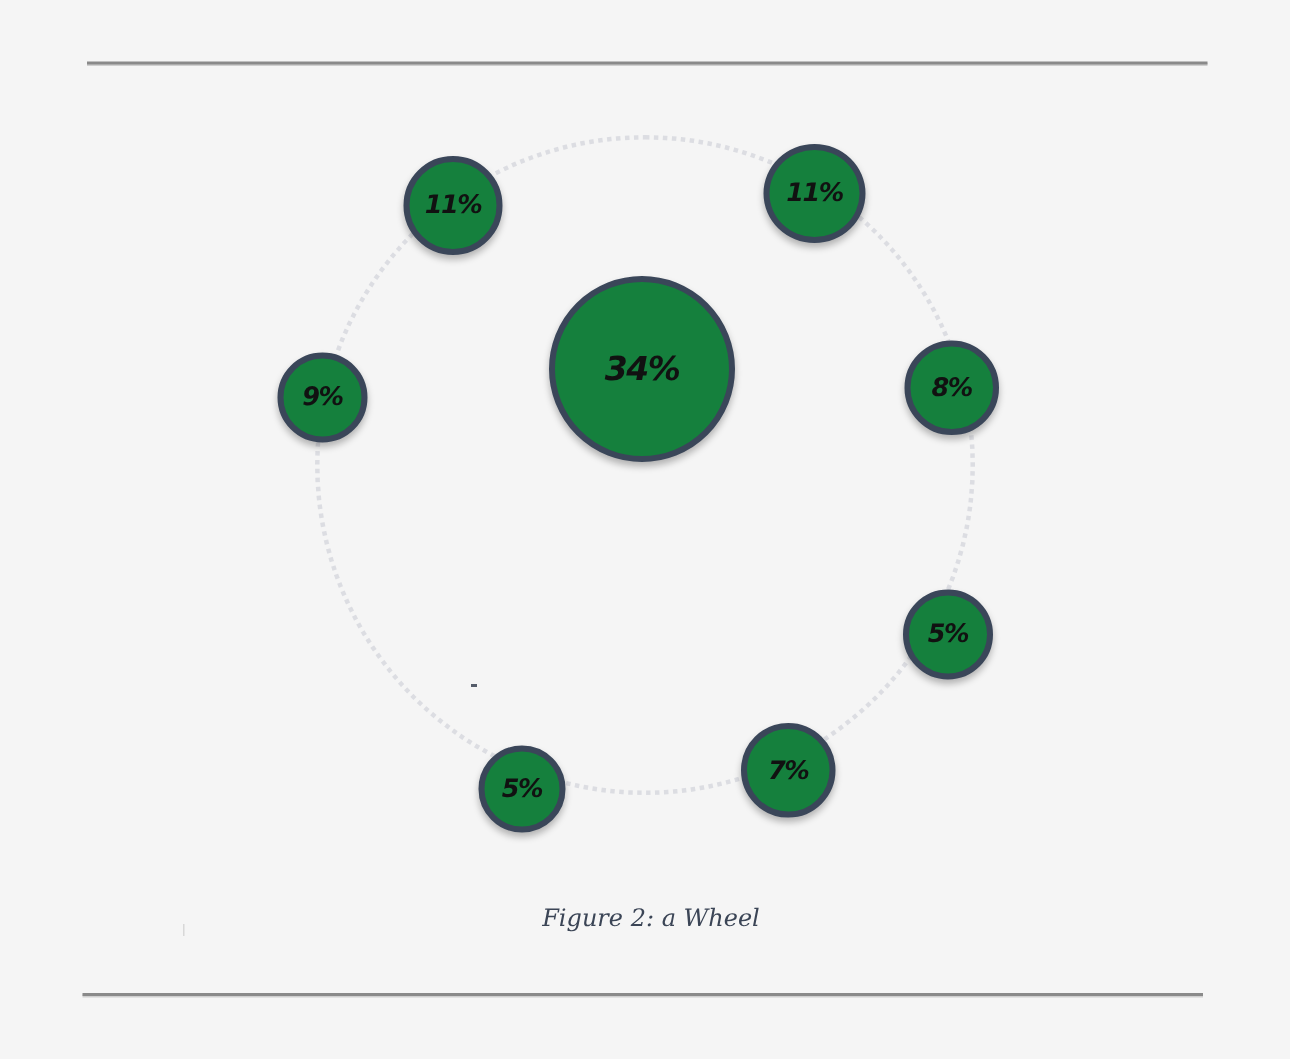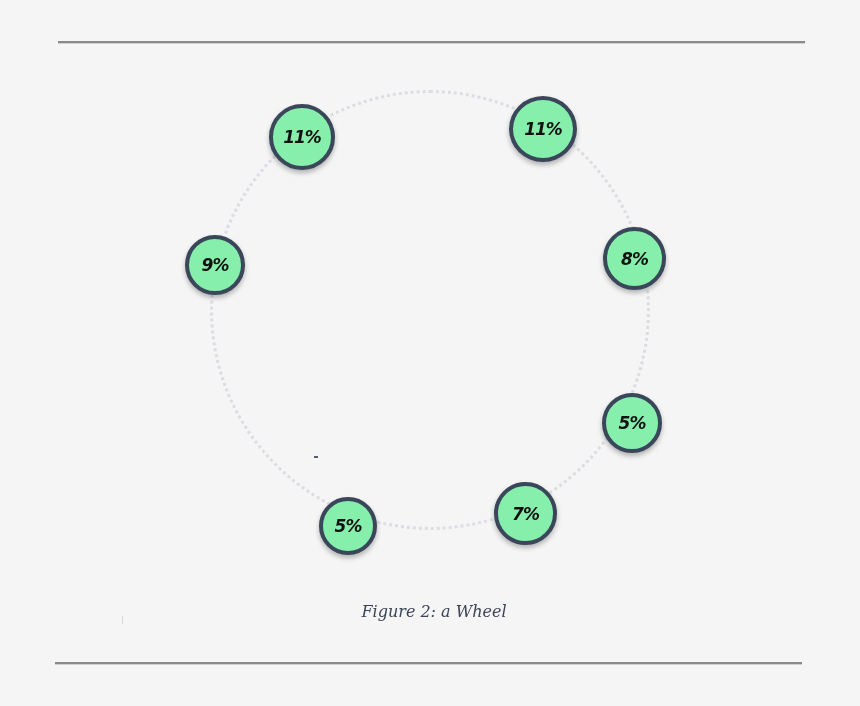--- a/index.html
+++ b/index.html
@@ -31,21 +31,21 @@
       width: 440px;
       height: 440px;
       border-radius: 50%;
       border: 3px dotted #dcdde2;
       box-sizing: border-box;
     }
 
     .node {
       position: absolute;
       border-radius: 50%;
-      background: #86efac;
+      background: #15803d;
       border: 4px solid #3a4659;
       box-shadow: 0 3px 5px rgba(0,0,0,0.28);
       box-sizing: border-box;
       display: flex;
       align-items: center;
       justify-content: center;
     }
     .node .label {
       font-family: "DejaVu Sans", sans-serif;
       font-weight: bold;
@@ -86,20 +86,23 @@
     }
   </style>
 </head>
 <body>
 
 <div class="page">
   <div class="rule top"></div>
 
   <div class="wheel-ring"></div>
 
+  <div class="node center" style="left:366px; top:184px; width:124px; height:124px;">
+    <span class="label">34%</span>
+  </div>
 
   <div class="node" style="left:269px; top:104px; width:66px; height:66px;">
     <span class="label">11%</span>
   </div>
 
   <div class="node" style="left:509px; top:96px; width:68px; height:66px;">
     <span class="label">11%</span>
   </div>
 
   <div class="node" style="left:185px; top:235px; width:60px; height:60px;">

